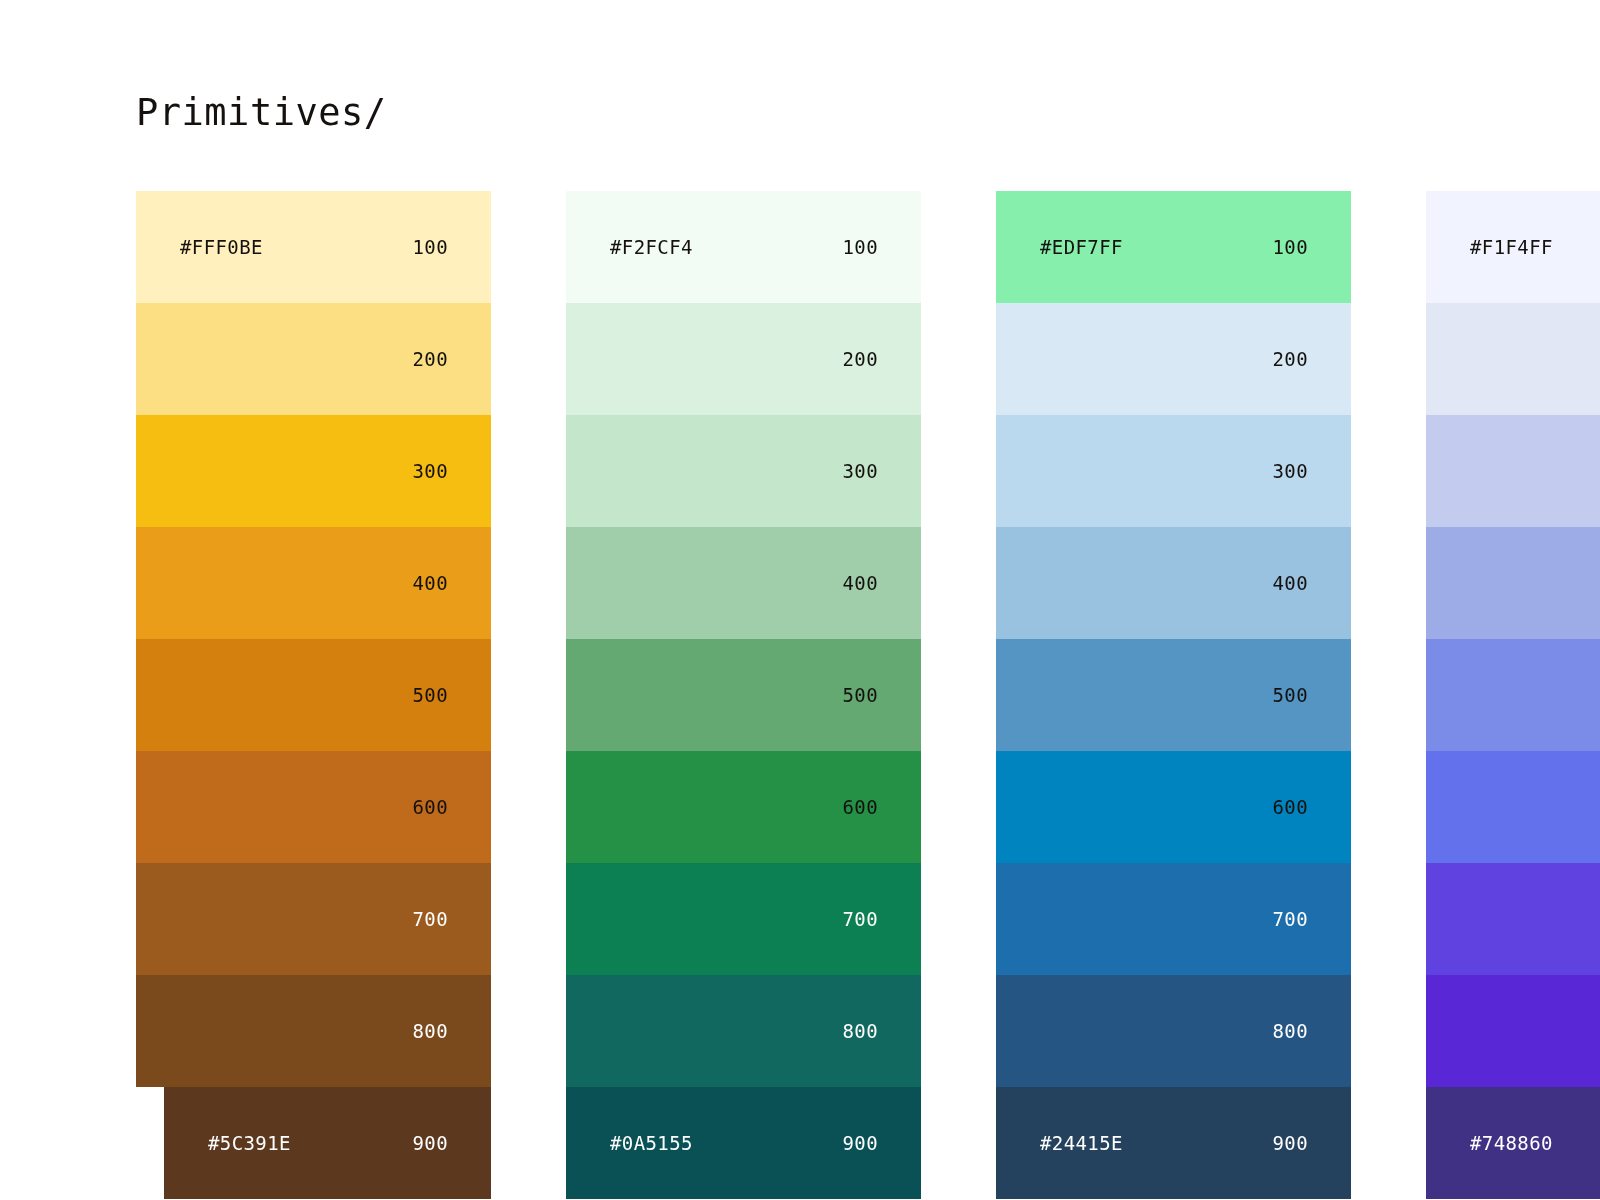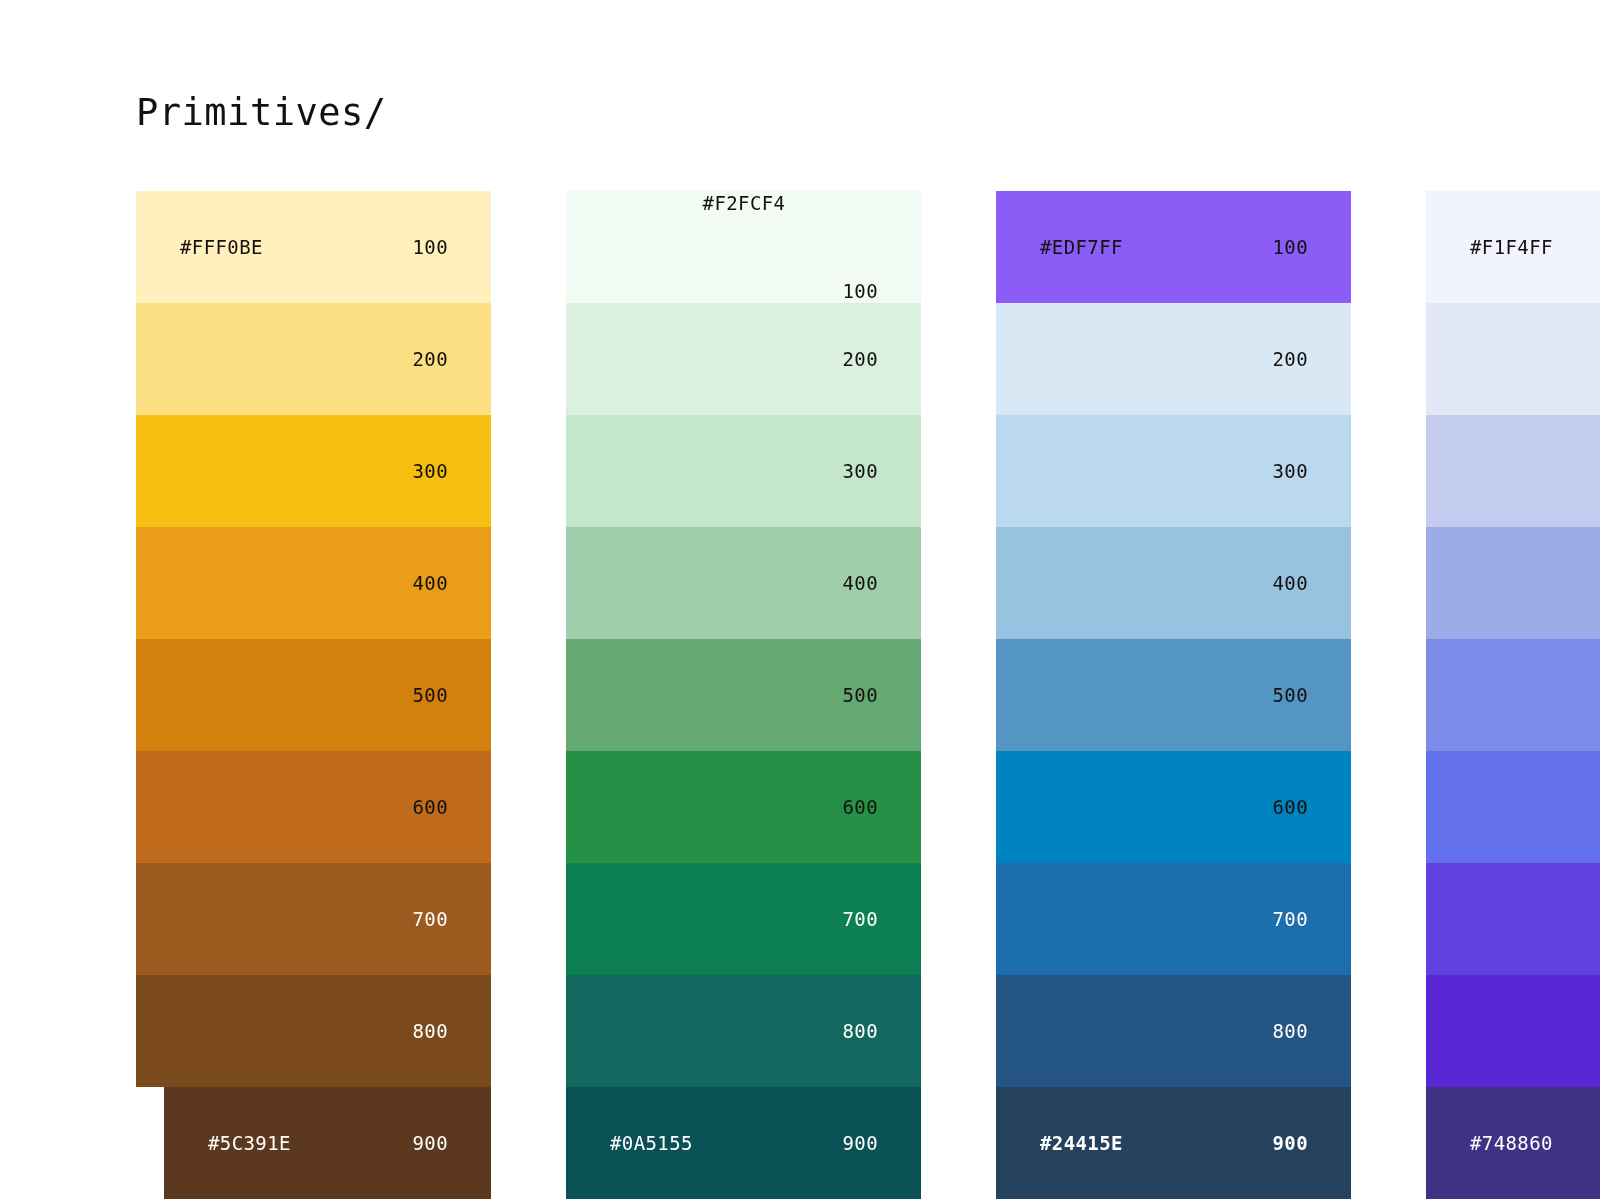--- a/index.html
+++ b/index.html
@@ -107,21 +107,21 @@
         <div class="swatch light-text" style="background: rgb(122, 74, 28);">
           <span class="hex"></span>
           <span class="step">800</span>
         </div>
         <div class="swatch light-text" style="background: rgb(92, 57, 30); margin-left: 28px;">
           <span class="hex">#5C391E</span>
           <span class="step">900</span>
         </div>
       </div>
       <div class="ramp">
-        <div class="swatch dark-text" style="background: rgb(242, 252, 244); flex-direction: column;">
+        <div class="swatch dark-text" style="background: rgb(242, 252, 244);">
           <span class="hex">#F2FCF4</span>
           <span class="step">100</span>
         </div>
         <div class="swatch dark-text" style="background: rgb(219, 241, 224);">
           <span class="hex"></span>
           <span class="step">200</span>
         </div>
         <div class="swatch dark-text" style="background: rgb(196, 231, 203);">
           <span class="hex"></span>
           <span class="step">300</span>
@@ -145,21 +145,21 @@
         <div class="swatch light-text" style="background: rgb(17, 104, 95);">
           <span class="hex"></span>
           <span class="step">800</span>
         </div>
         <div class="swatch light-text" style="background: rgb(10, 81, 85);">
           <span class="hex">#0A5155</span>
           <span class="step">900</span>
         </div>
       </div>
       <div class="ramp">
-        <div class="swatch dark-text" style="background: #8b5cf6;">
+        <div class="swatch dark-text" style="background: #86efac;">
           <span class="hex">#EDF7FF</span>
           <span class="step">100</span>
         </div>
         <div class="swatch dark-text" style="background: rgb(216, 233, 245);">
           <span class="hex"></span>
           <span class="step">200</span>
         </div>
         <div class="swatch dark-text" style="background: rgb(187, 217, 238);">
           <span class="hex"></span>
           <span class="step">300</span>
@@ -177,21 +177,21 @@
           <span class="step">600</span>
         </div>
         <div class="swatch light-text" style="background: rgb(28, 110, 172);">
           <span class="hex"></span>
           <span class="step">700</span>
         </div>
         <div class="swatch light-text" style="background: rgb(37, 85, 131);">
           <span class="hex"></span>
           <span class="step">800</span>
         </div>
-        <div class="swatch light-text" style="background: rgb(36, 65, 94); font-weight: bold;">
+        <div class="swatch light-text" style="background: rgb(36, 65, 94);">
           <span class="hex">#24415E</span>
           <span class="step">900</span>
         </div>
       </div>
       <div class="ramp">
         <div class="swatch dark-text" style="background: rgb(241, 244, 255);">
           <span class="hex">#F1F4FF</span>
         </div>
         <div class="swatch dark-text" style="background: rgb(226, 231, 246);">
           <span class="hex"></span>

